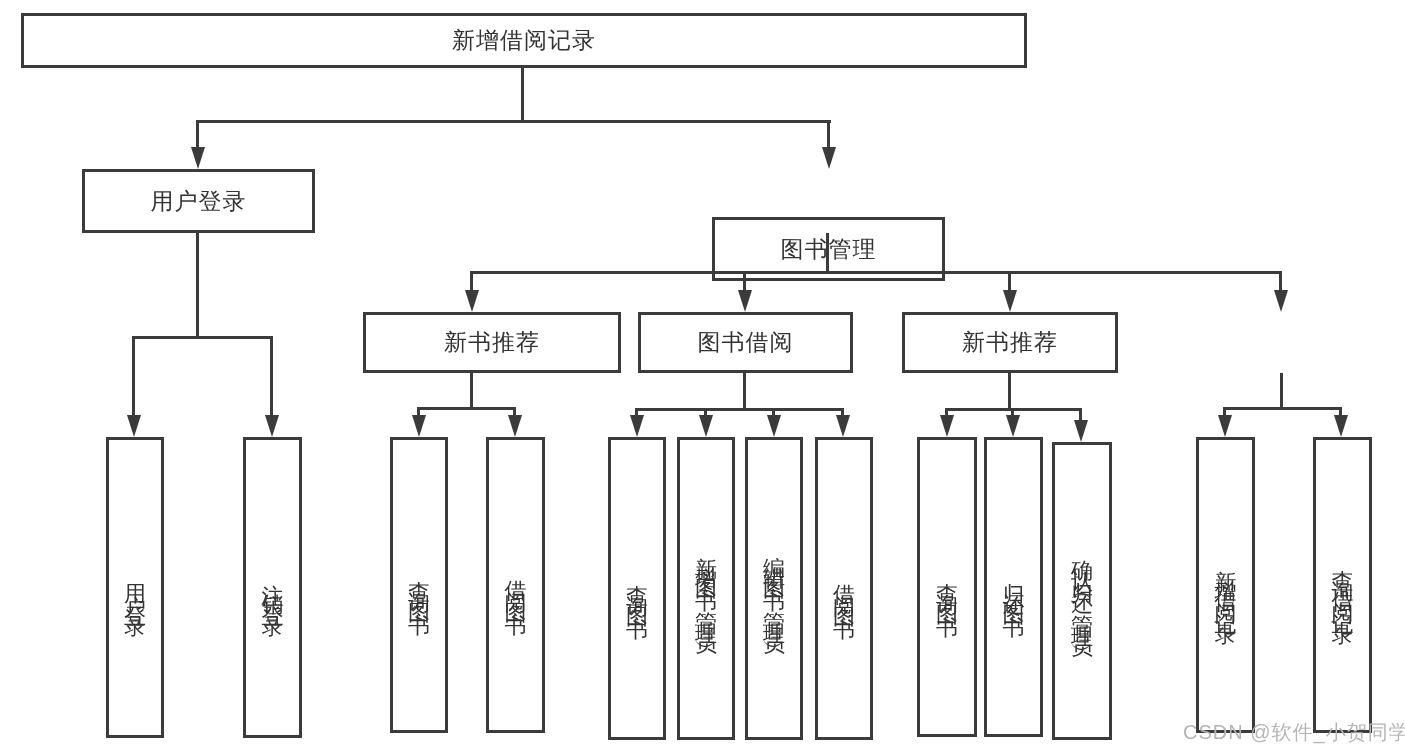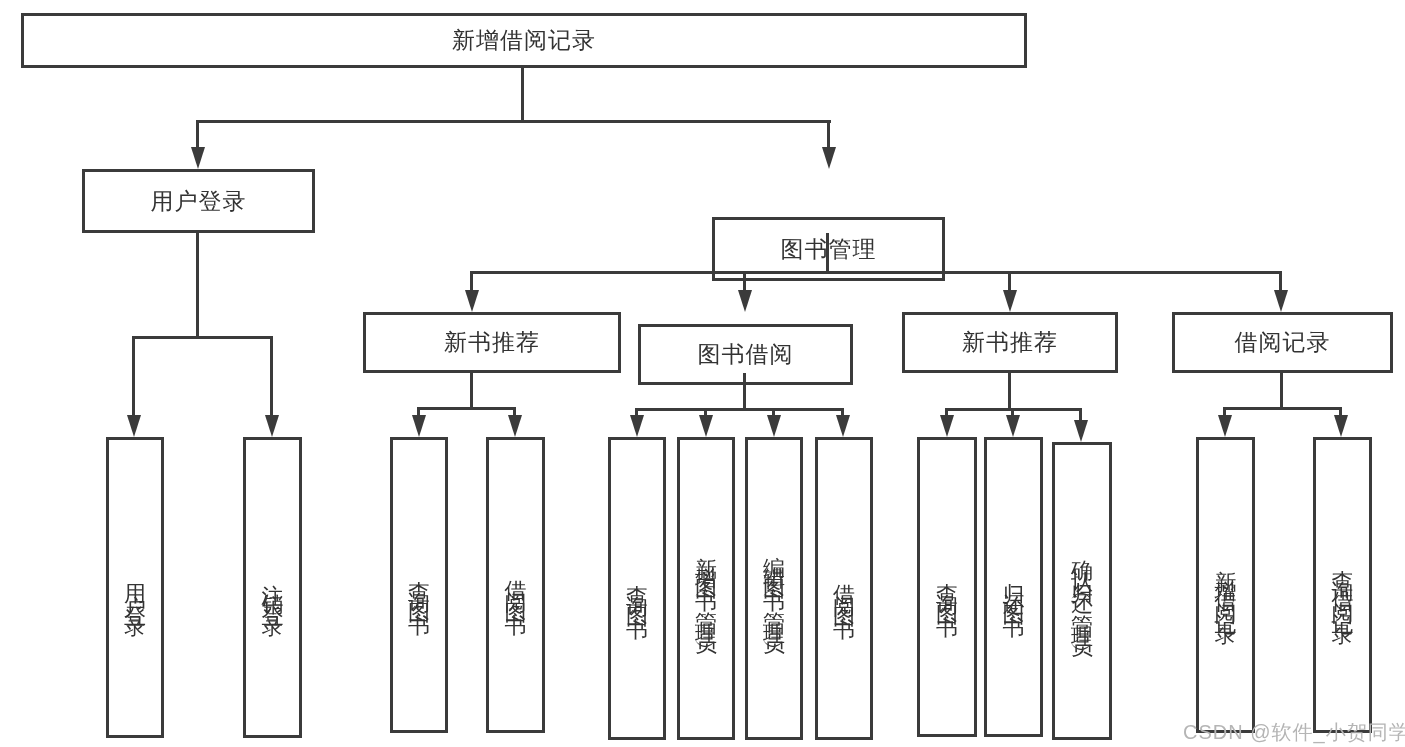--- a/index.html
+++ b/index.html
@@ -57,23 +57,22 @@
   <div class="vline" style="left:470px;top:271px;height:21px;"></div>
   <div class="arrow" style="left:465px;top:290px;"></div>
   <div class="vline" style="left:743px;top:271px;height:21px;"></div>
   <div class="arrow" style="left:738px;top:290px;"></div>
   <div class="vline" style="left:1008px;top:271px;height:21px;"></div>
   <div class="arrow" style="left:1003px;top:290px;"></div>
   <div class="vline" style="left:1279px;top:271px;height:21px;"></div>
   <div class="arrow" style="left:1274px;top:290px;"></div>
 
   <div class="box" style="left:363px;top:312px;width:258px;height:61px;">新书推荐</div>
-  <div class="box" style="left:638px;top:312px;width:215px;height:61px;margin-top:12px;">图书借阅</div>
+  <div class="box" style="left:638px;top:312px;width:215px;height:61px;">图书借阅</div>
   <div class="box" style="left:902px;top:312px;width:216px;height:61px;">新书推荐</div>
-  <div class="box" style="left:1172px;top:312px;width:221px;height:61px;">借阅记录</div>
 
   <div class="vline" style="left:470px;top:373px;height:36px;"></div>
   <div class="hline" style="left:417px;top:407px;width:99px;"></div>
   <div class="vline" style="left:417px;top:407px;height:12px;"></div>
   <div class="arrow" style="left:412px;top:415px;"></div>
   <div class="vline" style="left:513px;top:407px;height:12px;"></div>
   <div class="arrow" style="left:508px;top:415px;"></div>
 
   <div class="vline" style="left:743px;top:373px;height:37px;"></div>
   <div class="hline" style="left:635px;top:408px;width:209px;"></div>

